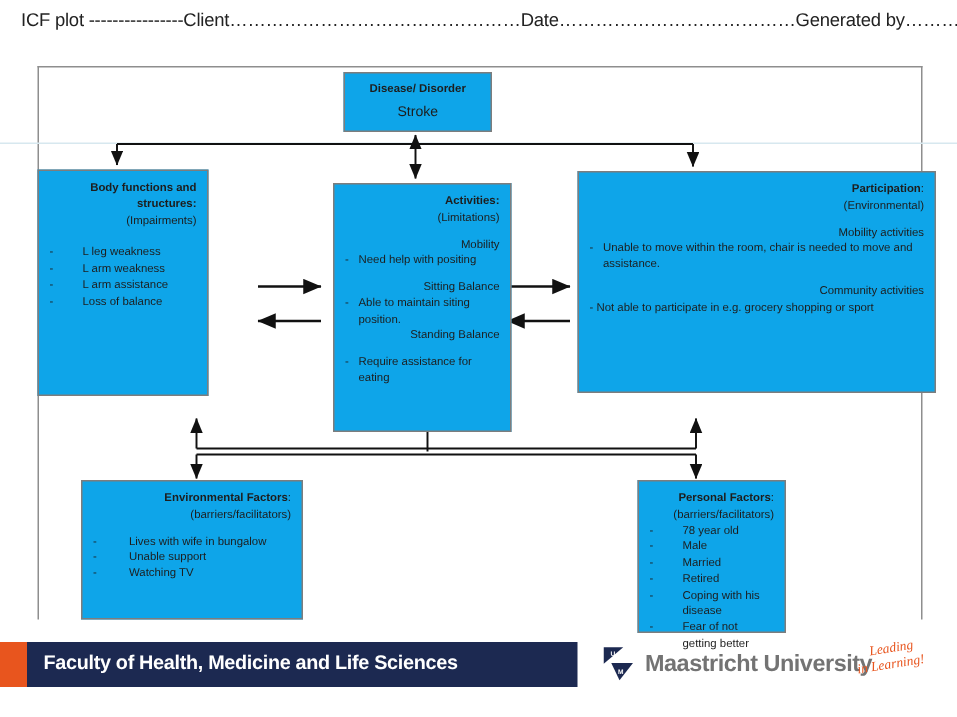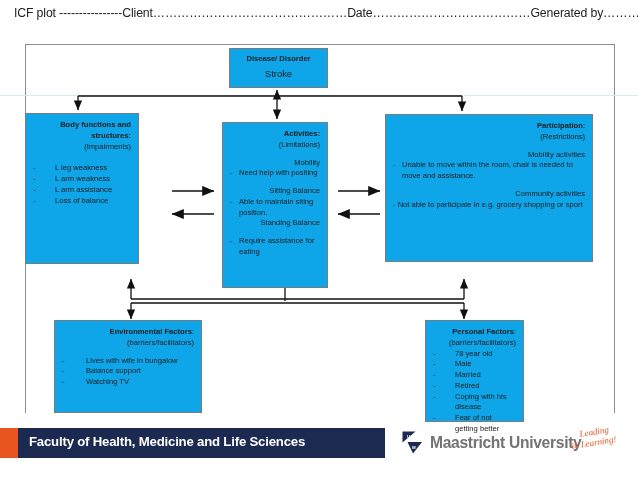--- a/index.html
+++ b/index.html
@@ -33,23 +33,23 @@
   .gap-s{height:4px;}
 
   #box-disease{left:229px;top:48px;width:99px;height:40px;}
   #box-disease .pad{padding:5px 4px;text-align:center;}
   #box-disease .t1{font-weight:bold;font-size:7.6px;}
   #box-disease .t2{font-size:9.4px;margin-top:2px;}
 
   #box-body{left:25px;top:113px;width:114px;height:151px;}
   #box-body .bullet .dash{width:22px;}
 
-  #box-activities{left:222px;top:122px;width:106px;height:166px;}
-
-  #box-participation{left:385px;top:114px;width:208px;height:148px;}
+  #box-activities{left:222px;top:122px;width:119px;height:166px;}
+
+  #box-participation{left:385px;top:114px;width:239px;height:148px;}
 
   #box-environmental{left:54px;top:320px;width:148px;height:93px;}
   #box-environmental .bullet .dash{width:24px;}
 
   #box-personal{left:425px;top:320px;width:99px;height:102px;}
   #box-personal .bullet .dash{width:22px;}
 
   
   #wires{left:0;top:0;width:638px;height:478px;pointer-events:none;}
 
@@ -177,21 +177,21 @@
         <span class="dash">-</span>
         <span class="txt">Require assistance for eating</span>
       </div>
     </div>
   </div>
 </div>
 
 <div class="abs box" id="box-participation">
   <div class="pad">
     <div class="ln"><span class="hd">Participation</span><span>:</span></div>
-    <div class="ln">(Restrictions)</div>
+    <div class="ln">(Environmental)</div>
     <div class="gap"></div>
     <div>
       <div class="ln">Mobility activities</div>
       <div class="bullet">
         <span class="dash">-</span>
         <span class="txt">Unable to move within the room, chair is needed to move and assistance.</span>
       </div>
     </div>
     <div class="gap"></div>
     <div>
@@ -207,21 +207,21 @@
   <div class="pad">
     <div class="ln"><span class="hd">Environmental Factors</span><span>:</span></div>
     <div class="ln">(barriers/facilitators)</div>
     <div class="gap"></div>
     <div class="bullet">
       <span class="dash">-</span>
       <span class="txt">Lives with wife in bungalow</span>
     </div>
     <div class="bullet">
       <span class="dash">-</span>
-      <span class="txt">Balance support</span>
+      <span class="txt">Unable support</span>
     </div>
     <div class="bullet">
       <span class="dash">-</span>
       <span class="txt">Watching TV</span>
     </div>
   </div>
 </div>
 
 <div class="abs box" id="box-personal">
   <div class="pad">

